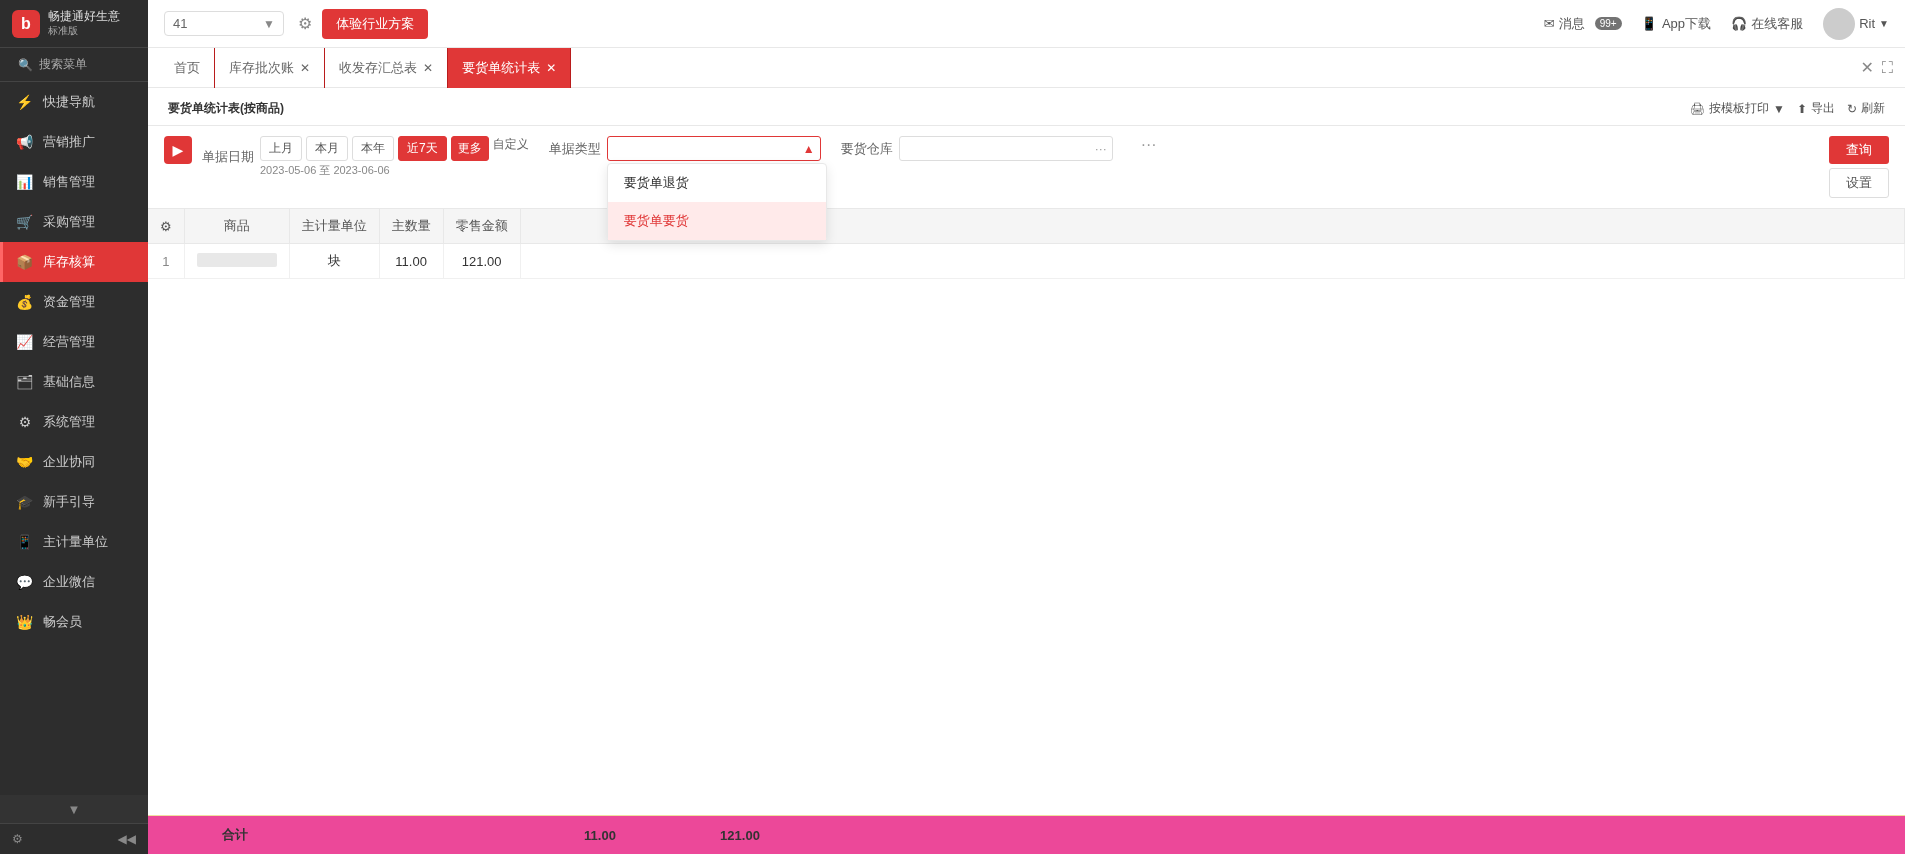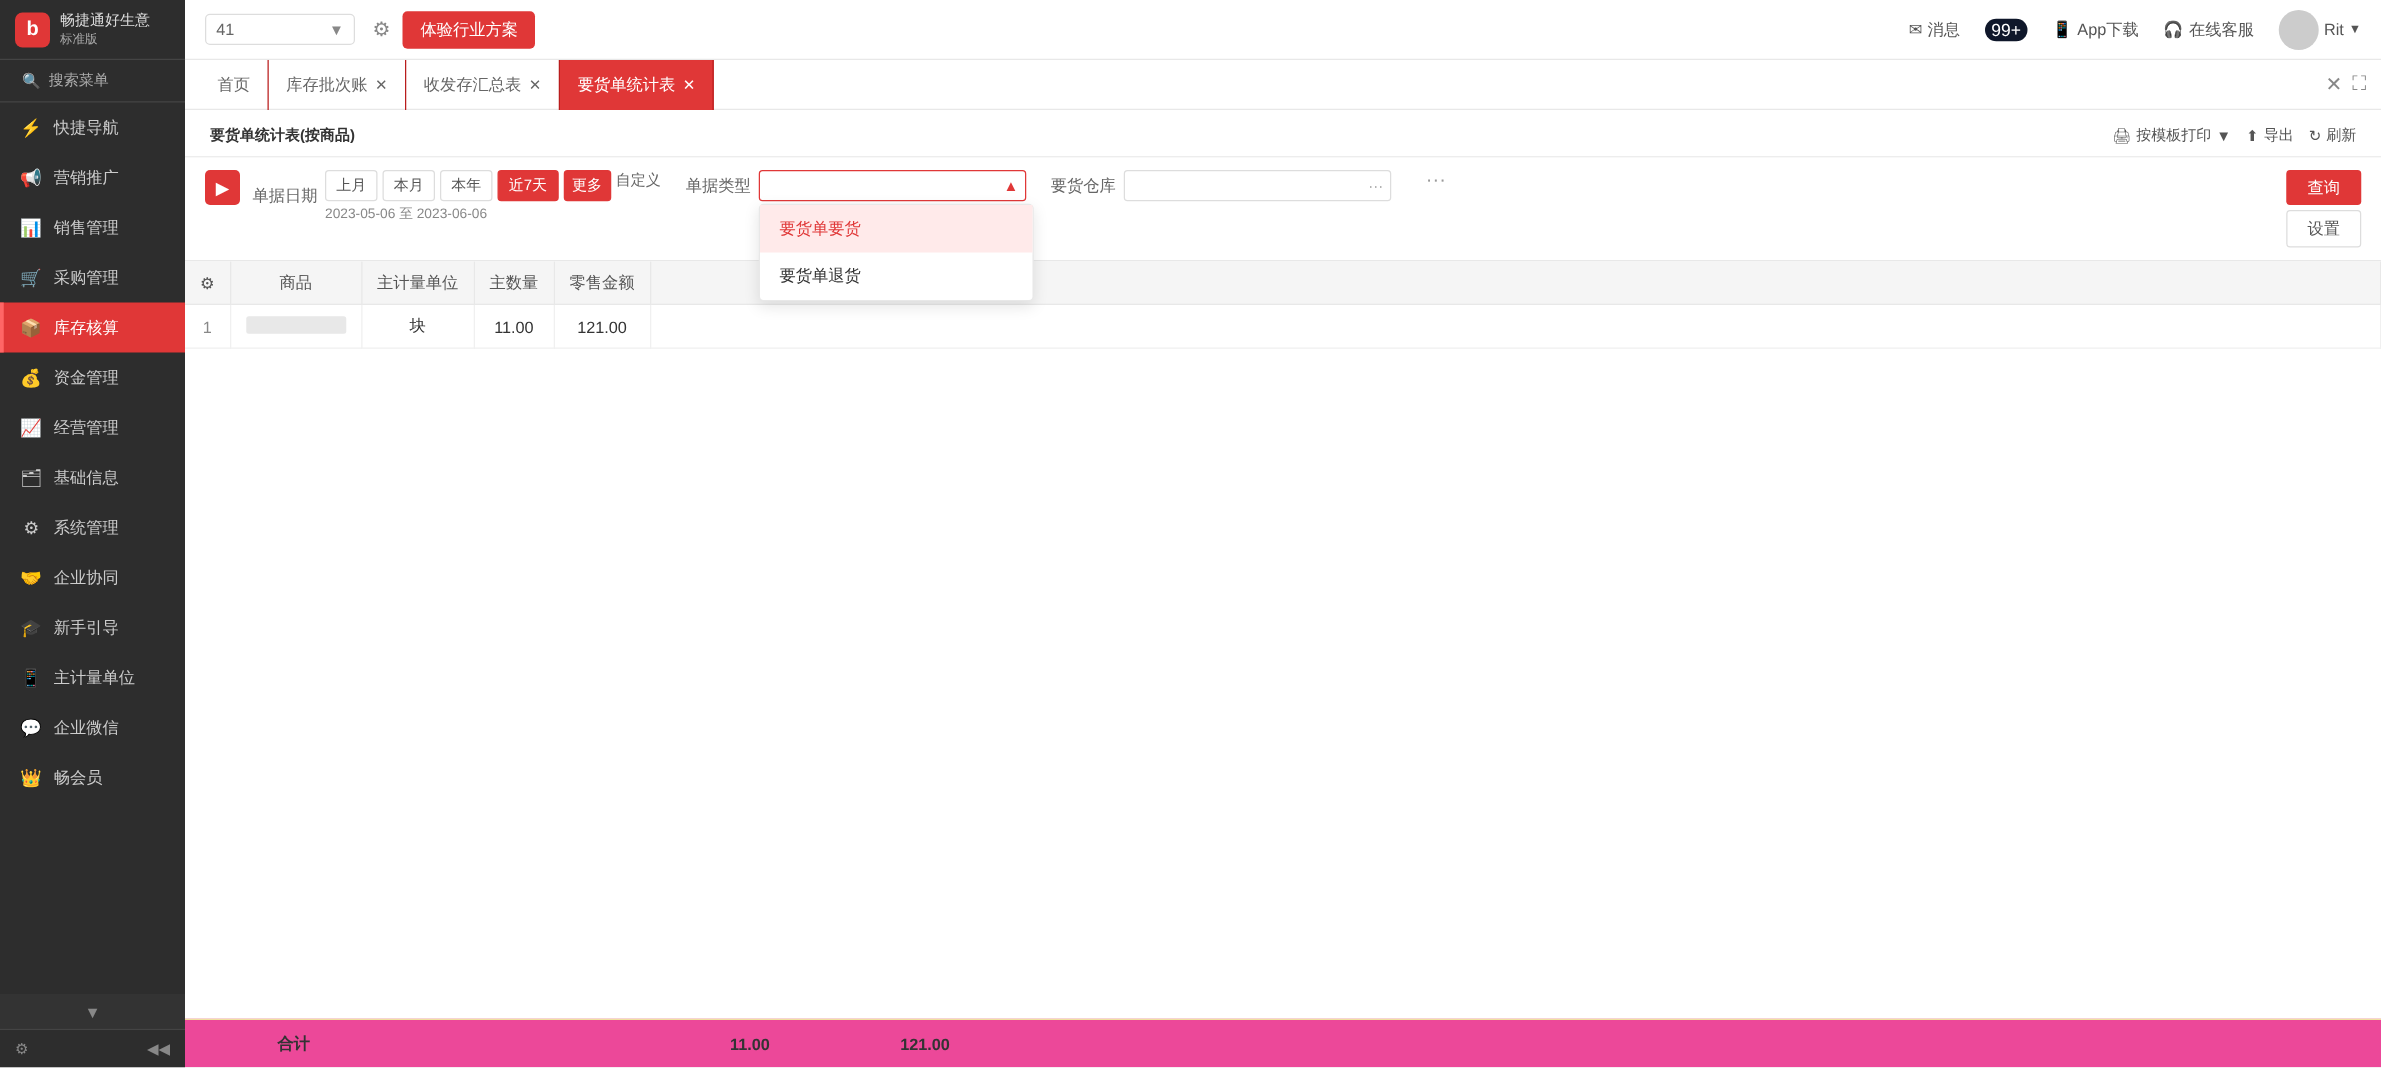--- a/index.html
+++ b/index.html
@@ -97,23 +97,23 @@
     .store-name { flex: 1; color: #666; }
     .settings-icon { color: #888; cursor: pointer; font-size: 16px; margin-left: 4px; }
     .trial-btn {
       background: #e03737; color: white;
       border: none; border-radius: 4px;
       padding: 6px 14px; font-size: 13px; cursor: pointer;
     }
     .topbar-right { display: flex; align-items: center; gap: 20px; }
     .topbar-btn { display: flex; align-items: center; gap: 4px; color: #555; font-size: 13px; cursor: pointer; }
     .badge {
-      background: #0f172a; color: white;
-      border-radius: 10px; font-size: 14px;
-      padding: 1px 5px; margin-left: 16px;
+      background: #737373; color: white;
+      border-radius: 10px; font-size: 10px;
+      padding: 1px 5px; margin-left: 6px;
     }
     .user-avatar { width: 32px; height: 32px; background: #ccc; border-radius: 50%; }
 
     
     .tabbar {
       background: #fff;
       height: 40px;
       display: flex; align-items: center;
       padding: 0 12px;
       border-bottom: 1px solid #e8e8e8;
@@ -471,22 +471,22 @@
           </div>
         </div>
 
         <div class="filter-group type-group">
           <span class="filter-label">单据类型</span>
           <div class="type-input-wrap">
             <input class="type-input" value="" style="border-color: rgb(224, 55, 55);">
             <span class="type-chevron">▲</span>
 
             <div class="type-dropdown">
+              <div class="dropdown-item">要货单退货</div>
               <div class="dropdown-item selected">要货单要货</div>
-              <div class="dropdown-item">要货单退货</div>
             </div>
           </div>
         </div>
 
         <div class="filter-group warehouse-group">
           <span class="filter-label">要货仓库</span>
           <div class="type-input-wrap">
             <input class="warehouse-input" value="" style="">
             <span style="position:absolute;right:6px;color:#999;font-size:12px;">···</span>
           </div>

